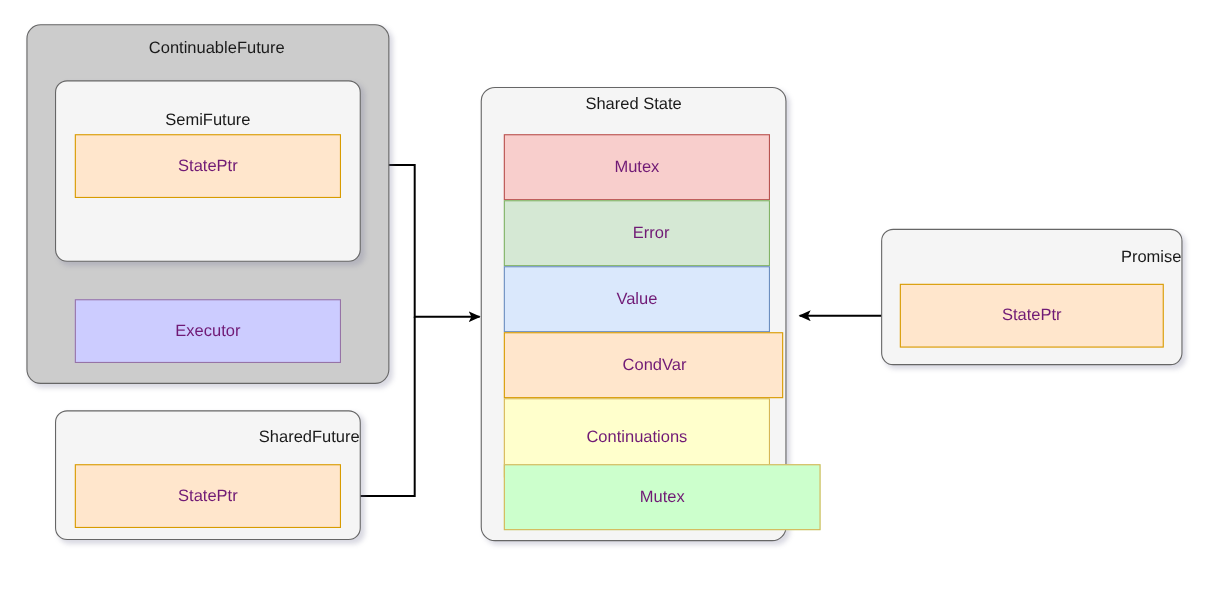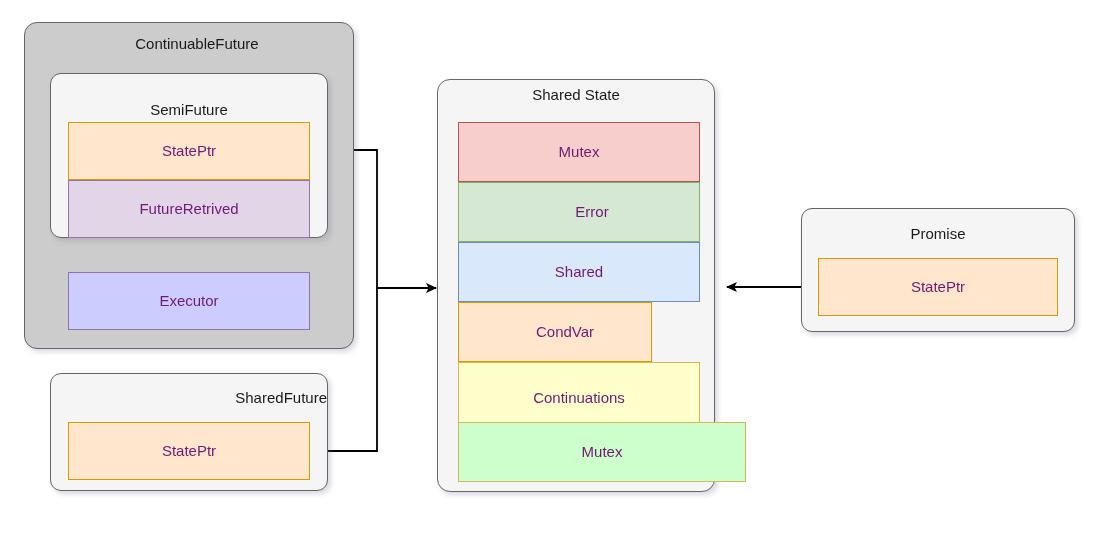--- a/index.html
+++ b/index.html
@@ -102,45 +102,44 @@
   <div class="box gray" style="left:24px; top:22px; width:330px; height:327px;">
     <div class="box-title" style="top:12px;margin-left:16px;">ContinuableFuture</div>
   </div>
 
   <div class="box" style="left:50px; top:73px; width:278px; height:165px; border-radius:11px;">
     <div class="box-title" style="top:15px;margin-top:12px;">SemiFuture</div>
   </div>
 
   <div class="cell c-orange" style="left:68px; top:122px; width:242px; height:58px;">StatePtr</div>
 
-  <div class="cell c-purple" style="left:68px; top:180px; width:242px; height:58px;">FutureRetrived</div>
 
   <div class="cell c-lav" style="left:68px; top:272px; width:242px; height:58px;">Executor</div>
 
   <div class="box" style="left:50px; top:373px; width:278px; height:118px; border-radius:11px;">
     <div class="box-title" style="top:15px;text-align:right;">SharedFuture</div>
   </div>
 
   <div class="cell c-orange" style="left:68px; top:422px; width:242px; height:58px;">StatePtr</div>
 
   <div class="box" style="left:437px; top:79px; width:278px; height:413px;">
     <div class="box-title" style="top:6px;">Shared State</div>
   </div>
 
   <div class="cell c-red" style="left:458px; top:122px; width:242px; height:60px;">Mutex</div>
 
   <div class="cell c-green" style="left:458px; top:182px; width:242px; height:60px;">Error</div>
 
-  <div class="cell c-blue" style="left:458px; top:242px; width:242px; height:60px;">Shared</div>
+  <div class="cell c-blue" style="left:458px; top:242px; width:242px; height:60px;">Value</div>
 
-  <div class="cell c-orange" style="left:458px; top:302px; width:194px; height:60px;padding-left:20px;">CondVar</div>
+  <div class="cell c-orange" style="left:458px; top:302px; width:254px; height:60px;padding-left:20px;">CondVar</div>
 
   <div class="cell c-yellow" style="left:458px; top:362px; width:242px; height:72px;">Continuations</div>
 
   <div class="cell c-mint" style="left:458px; top:422px; width:288px; height:60px;">Mutex</div>
 
   <div class="box" style="left:801px; top:208px; width:274px; height:124px; border-radius:11px;">
-    <div class="box-title" style="top:16px;">Promise</div>
+    <div class="box-title" style="top:16px;text-align:right;">Promise</div>
   </div>
 
   <div class="cell c-orange" style="left:818px; top:258px; width:240px; height:58px;">StatePtr</div>
 
 </div>
 
 </body></html>

